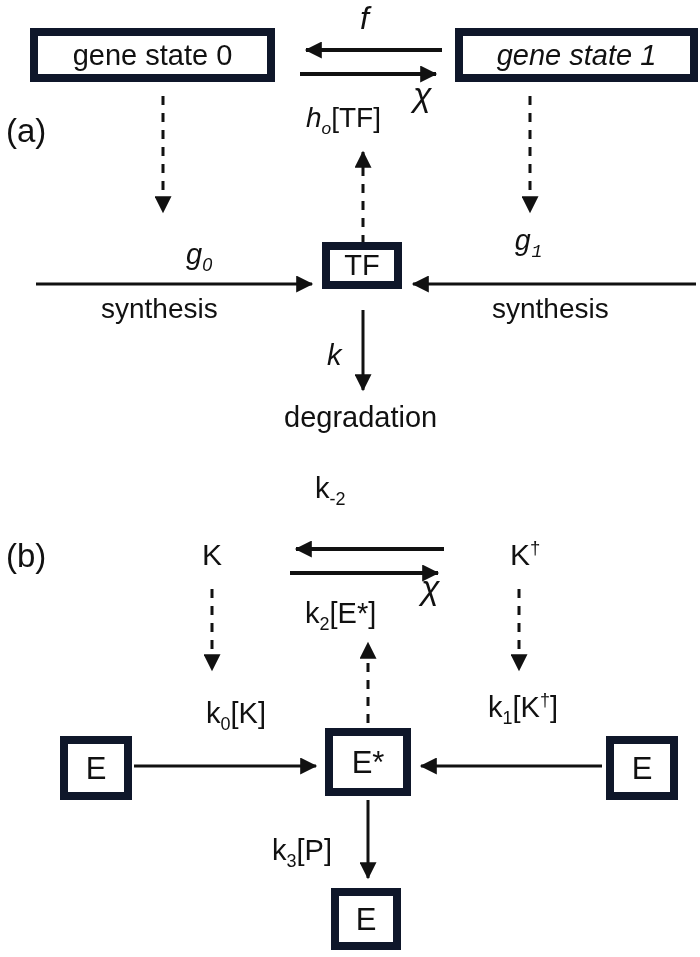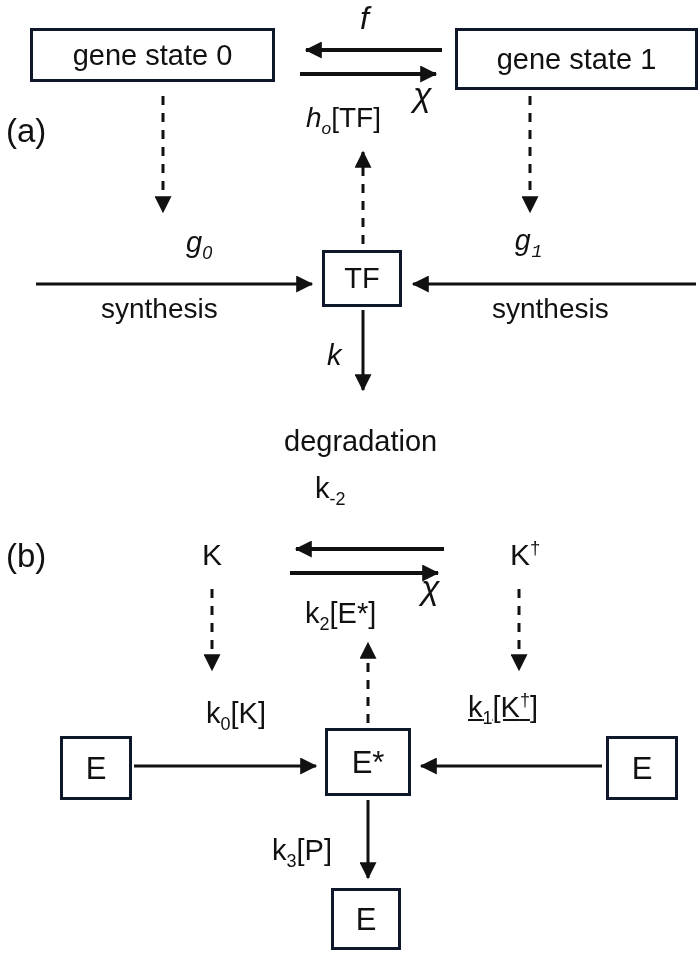--- a/index.html
+++ b/index.html
@@ -9,21 +9,21 @@
     width: 700px;
     height: 957px;
     background: #ffffff;
     font-family: "Liberation Sans", sans-serif;
     color: #111111;
     overflow: hidden;
   }
   svg.arrow-layer { position: absolute; left: 0; top: 0; }
   .box {
     position: absolute;
-    border: 3px solid #0f172a;
+    border: 8px solid #0f172a;
     background: #ffffff;
     display: flex;
     align-items: center;
     justify-content: center;
     font-size: 29px;
     line-height: 1;
   }
   .lbl {
     position: absolute;
     white-space: nowrap;
@@ -66,45 +66,45 @@
     <line x1="368" y1="723" x2="368" y2="643" stroke="#111" stroke-width="3" stroke-dasharray="9 8" marker-end="url(#ah)"></line>
     <line x1="368" y1="800" x2="368" y2="878" stroke="#111" stroke-width="3" marker-end="url(#ah)"></line>
   </svg>
 
   <span class="lbl panel-lbl" style="left:6px; top:114px;">(a)</span>
 
   <div class="box" style="left:30px; top:28px; width:245px; height:54px;">
     <span>gene state 0</span>
   </div>
 
-  <div class="box" style="left:455px; top:28px; width:243px; height:62px;">
+  <div class="box" style="left:455px; top:28px; width:243px; height:54px;font-style:italic;">
     <span>gene state 1</span>
   </div>
 
   <span class="lbl it" style="left:360px; top:2px; font-size:32px;">f</span>
 
   <span class="lbl chi" style="left:413px; top:77px;">χ</span>
 
   <span class="lbl" style="left:306px; top:104px; font-size:28px;text-align:right;"><span class="it">h</span><sub class="it">o</sub><span>[TF]</span></span>
 
-  <span class="lbl it" style="left:186px; top:228px;text-align:right;"><span>g</span><sub>0</sub></span>
+  <span class="lbl it" style="left:186px; top:240px;text-align:right;"><span>g</span><sub>0</sub></span>
 
   <span class="lbl it" style="left:514px; top:228px;font-family:Liberation Mono, monospace;"><span>g</span><sub>1</sub></span>
 
-  <div class="box" style="left:322px; top:250px; width:80px; height:57px;">
+  <div class="box" style="left:322px; top:242px; width:80px; height:47px;">
     <span>TF</span>
   </div>
 
   <span class="lbl" style="left:101px; top:295px; font-size:28px;">synthesis</span>
 
   <span class="lbl" style="left:492px; top:295px; font-size:28px;">synthesis</span>
 
   <span class="lbl it" style="left:327px; top:341px;">k</span>
 
-  <span class="lbl" style="left:284px; top:403px;margin-top:24px;">degradation</span>
+  <span class="lbl" style="left:284px; top:403px;">degradation</span>
 
   <span class="lbl panel-lbl" style="left:6px; top:539px;">(b)</span>
 
   <span class="lbl" style="left:202px; top:540px; font-size:30px;">K</span>
 
   <span class="lbl" style="left:510px; top:540px; font-size:30px;"><span>K</span><sup>†</sup></span>
 
   <span class="lbl" style="left:315px; top:474px;"><span>k</span><sub>-2</sub></span>
 
   <span class="lbl chi" style="left:421px; top:570px;">χ</span>
@@ -114,21 +114,21 @@
   <div class="box" style="left:60px; top:736px; width:72px; height:64px; font-size:31px;">
     <span>E</span>
   </div>
 
   <span class="lbl" style="left:178px; top:699px;margin-left:28px;"><span>k</span><sub>0</sub><span>[K]</span></span>
 
   <div class="box" style="left:325px; top:728px; width:86px; height:68px; font-size:31px;">
     <span>E*</span>
   </div>
 
-  <span class="lbl" style="left:468px; top:693px;text-decoration:underline;"><span>k</span><sub>1</sub><span>[K</span><sup>†</sup><span>]</span></span>
+  <span class="lbl" style="left:488px; top:693px;"><span>k</span><sub>1</sub><span>[K</span><sup>†</sup><span>]</span></span>
 
   <div class="box" style="left:606px; top:736px; width:72px; height:64px; font-size:31px;">
     <span>E</span>
   </div>
 
   <span class="lbl" style="left:272px; top:836px;"><span>k</span><sub>3</sub><span>[P]</span></span>
 
   <div class="box" style="left:331px; top:888px; width:70px; height:62px; font-size:31px;">
     <span>E</span>
   </div>

